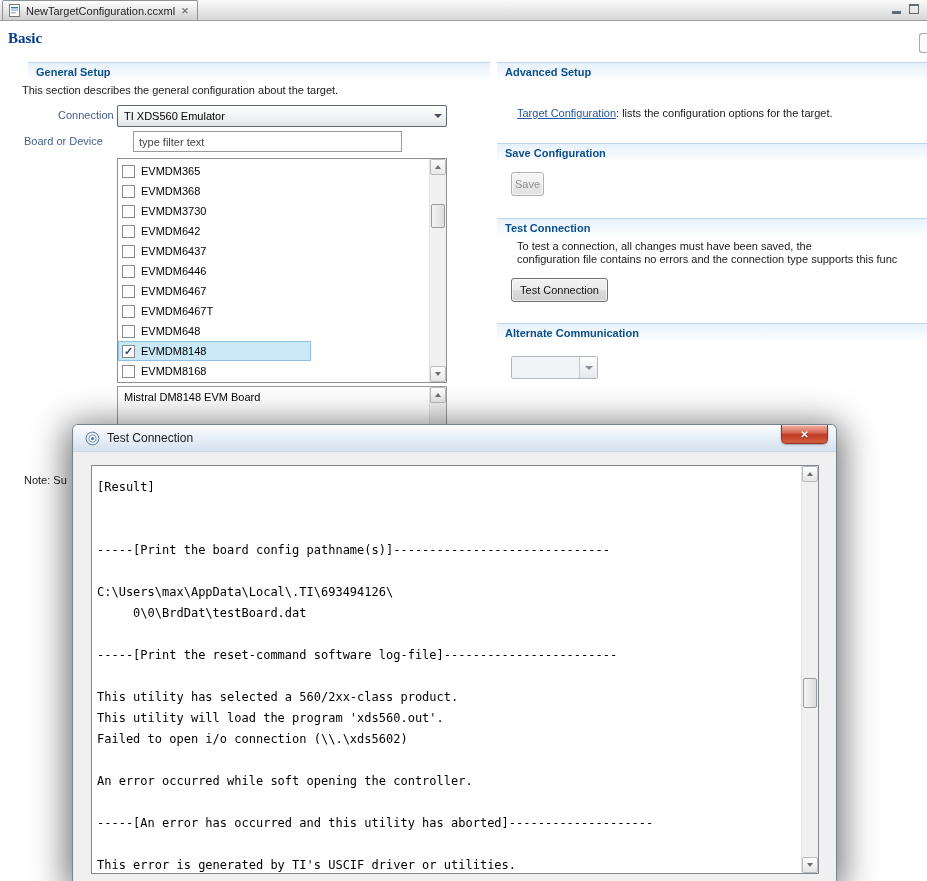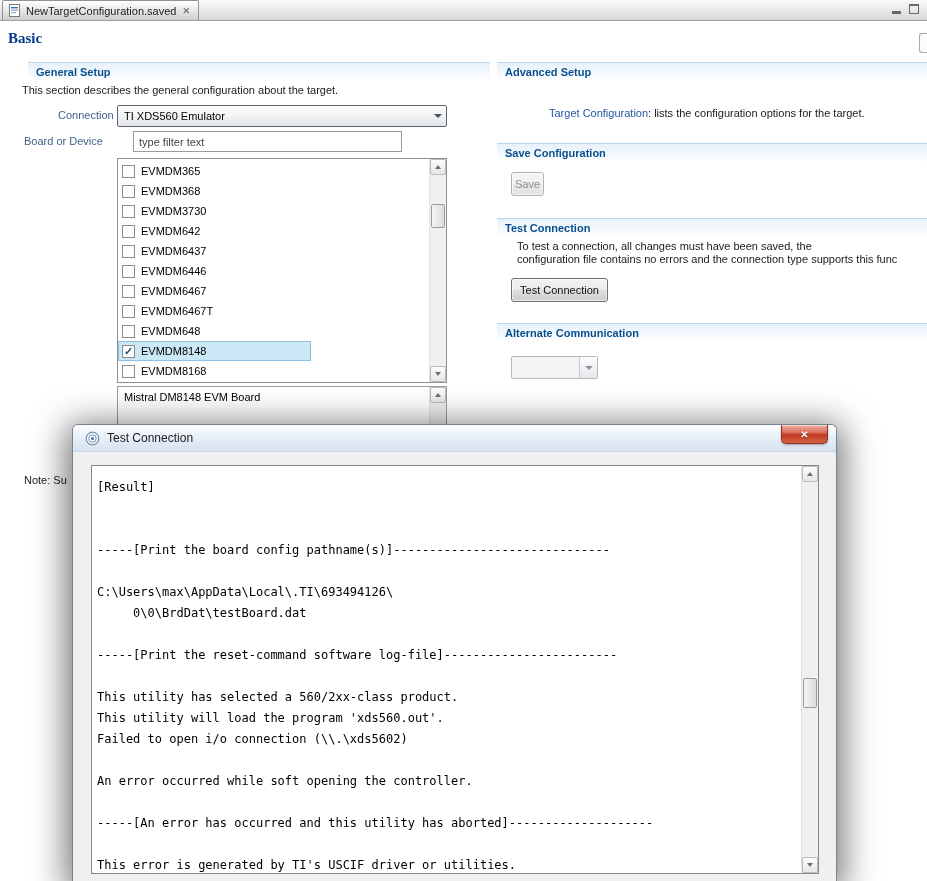--- a/index.html
+++ b/index.html
@@ -35,21 +35,21 @@
   .combo-text { flex:1; padding:0 6px; white-space:nowrap; overflow:hidden; }
   .combo-arrow-box { width:17px; display:flex; justify-content:center; align-items:center; align-self:stretch; }
   .tri-down { width:0; height:0; border-left:4px solid transparent; border-right:4px solid transparent; border-top:4px solid #44505c; }
   .filter-input { position:absolute; box-sizing:border-box; border:1px solid #9b9b9b; padding:0 5px;
     font-family:"Liberation Sans",sans-serif; font-size:11px; color:#444; background:#fff; }
   .btn { position:absolute; box-sizing:border-box; display:flex; align-items:center; justify-content:center;
     border:1px solid #707070; border-radius:3px; font-size:11px; color:#111;
     background:linear-gradient(#f2f2f2,#ebebeb 50%,#dddddd 50%,#cfcfcf); box-shadow:inset 0 0 0 1px rgba(255,255,255,.6); }
   .btn.disabled { border-color:#aeb2b6; color:#8d8d8d;
     background:linear-gradient(#f5f5f5,#f0f0f0 50%,#e7e7e7 50%,#e3e3e3); }
-  .link { color:#2456a4; cursor:pointer;margin-left:32px; }
+  .link { color:#2456a4; text-decoration:underline; cursor:pointer; }
   .nowrap-clip { white-space:nowrap; overflow:hidden; }
   
   .listbox { position:absolute; left:117px; top:158px; width:330px; height:225px; background:#fff;
     border:1px solid #8f8f8f; box-sizing:border-box; }
   .list-items { position:absolute; left:0; top:2px; right:17px; bottom:0; overflow:hidden; }
   .device-row { height:20px; display:flex; align-items:center; padding-left:4px; box-sizing:border-box; }
   .device-row.selected { width:193px; background:#cbe8f6; outline:1px solid #8fc0e2; outline-offset:-1px; }
   .checkbox { width:13px; height:13px; box-sizing:border-box; border:1px solid #8b8b8b; background:#fdfdfd;
     display:flex; align-items:center; justify-content:center; font-size:11px; line-height:11px; color:#31537a; font-weight:bold; }
   .device-label { margin-left:6px; }
@@ -94,21 +94,21 @@
 <div class="tab-strip">
   <div class="tab">
     <span class="file-icon">
       <svg width="11" height="13" viewBox="0 0 11 13">
           <rect x="0.5" y="0.5" width="10" height="12" fill="#fff" stroke="#7a7a7a"></rect>
           <rect x="2" y="3" width="7" height="1.4" fill="#3a6fb0"></rect>
           <rect x="2" y="5.5" width="7" height="1.4" fill="#9ab4d4"></rect>
           <rect x="2" y="8" width="5" height="1.4" fill="#9ab4d4"></rect>
         </svg>
     </span>
-    <span class="tab-label">NewTargetConfiguration.saved</span>
+    <span class="tab-label">NewTargetConfiguration.ccxml</span>
     <span class="tab-close">✕</span>
   </div>
   <div class="win-ctrls">
     <span class="min-glyph"></span>
     <span class="max-glyph"></span>
   </div>
 </div>
 
 <div class="page-title">Basic</div>
 <div class="edge-chip"></div>

